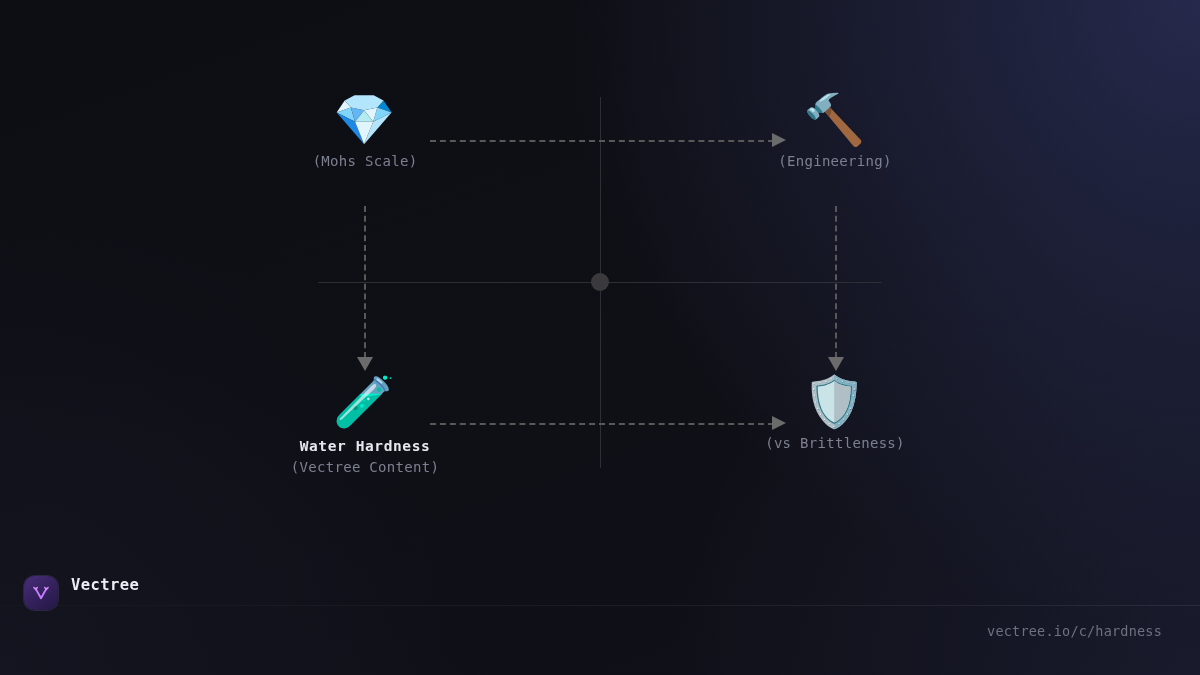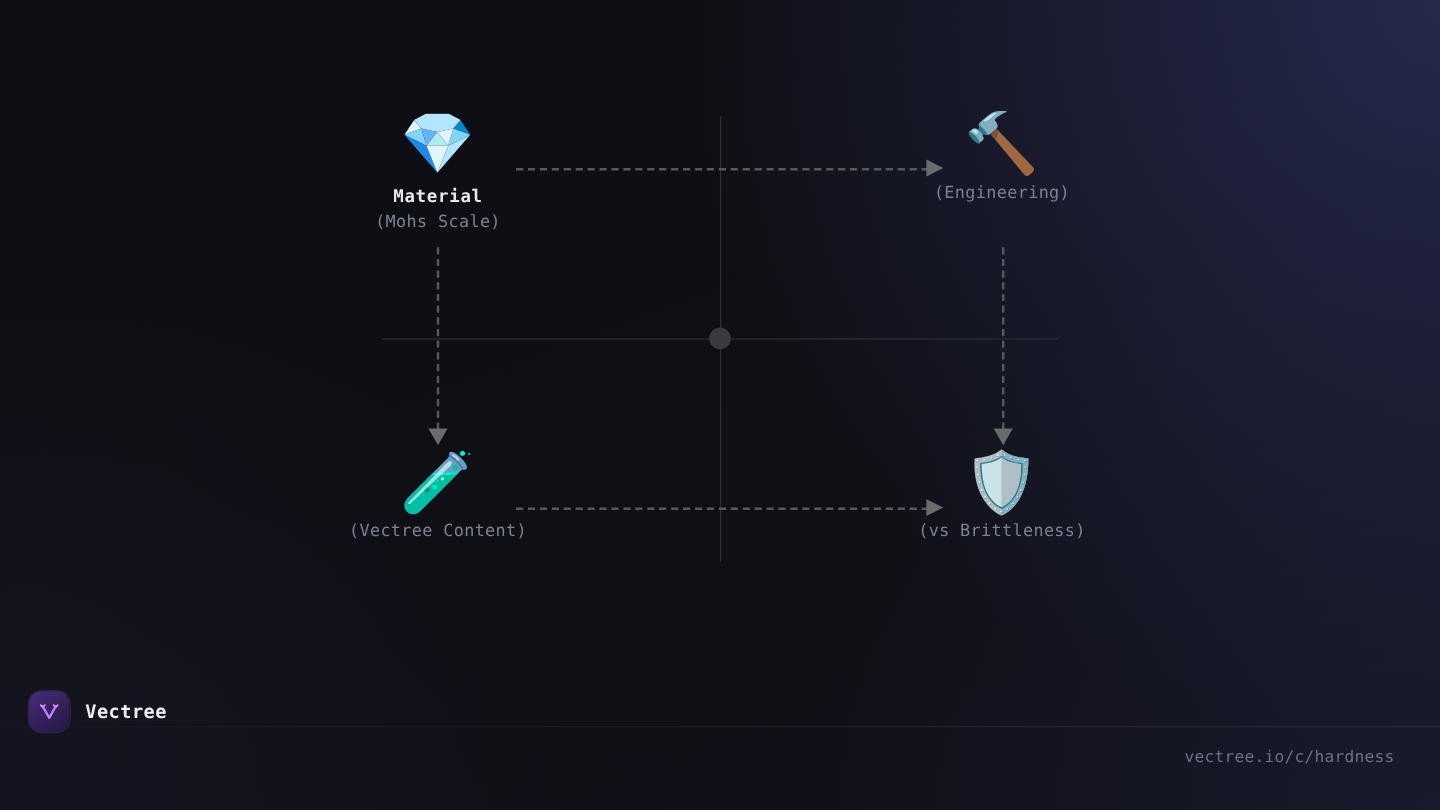--- a/index.html
+++ b/index.html
@@ -96,21 +96,21 @@
   #node-3 { left:835px; top:374px; }
 
   
   #footer-divider {
     position:absolute; left:0; top:605px;
     width:1200px; height:1px;
     background:linear-gradient(90deg, rgba(255,255,255,0.01) 0%, rgba(255,255,255,0.055) 50%, rgba(255,255,255,0.075) 100%);
   }
   #brand-row {
     position:absolute; left:24px; top:576px;
-    display:flex; align-items:center; gap:13px;
+    display:flex; gap:13px;
   }
   #brand-logo {
     width:34px; height:34px; border-radius:11px;
     background:linear-gradient(145deg,#4a2d7a 0%, #33215c 52%, #241845 100%);
     display:flex; align-items:center; justify-content:center;
     box-shadow:0 0 0 1px rgba(160,120,230,0.18);
   }
   #brand-name {
     font-size:15.5px; font-weight:700; color:#eceef4;
     letter-spacing:0.4px;
@@ -144,31 +144,31 @@
     <div class="arrow right" id="arrow-bot"></div>
 
     <div class="conn v" id="conn-left"></div>
     <div class="arrow down" id="arrow-left"></div>
 
     <div class="conn v" id="conn-right"></div>
     <div class="arrow down" id="arrow-right"></div>
 
     <div class="node" id="node-0">
       <div class="node-emoji">💎</div>
-      <div class="node-label">Material</div>
       <div class="node-sub">(Mohs Scale)</div>
     </div>
 
     <div class="node" id="node-1">
       <div class="node-emoji">🔨</div>
       <div class="node-sub">(Engineering)</div>
     </div>
 
     <div class="node" id="node-2">
       <div class="node-emoji">🧪</div>
+      <div class="node-label">Water Hardness</div>
       <div class="node-sub">(Vectree Content)</div>
     </div>
 
     <div class="node" id="node-3">
       <div class="node-emoji">🛡️</div>
       <div class="node-sub">(vs Brittleness)</div>
     </div>
 
   </div>
 

